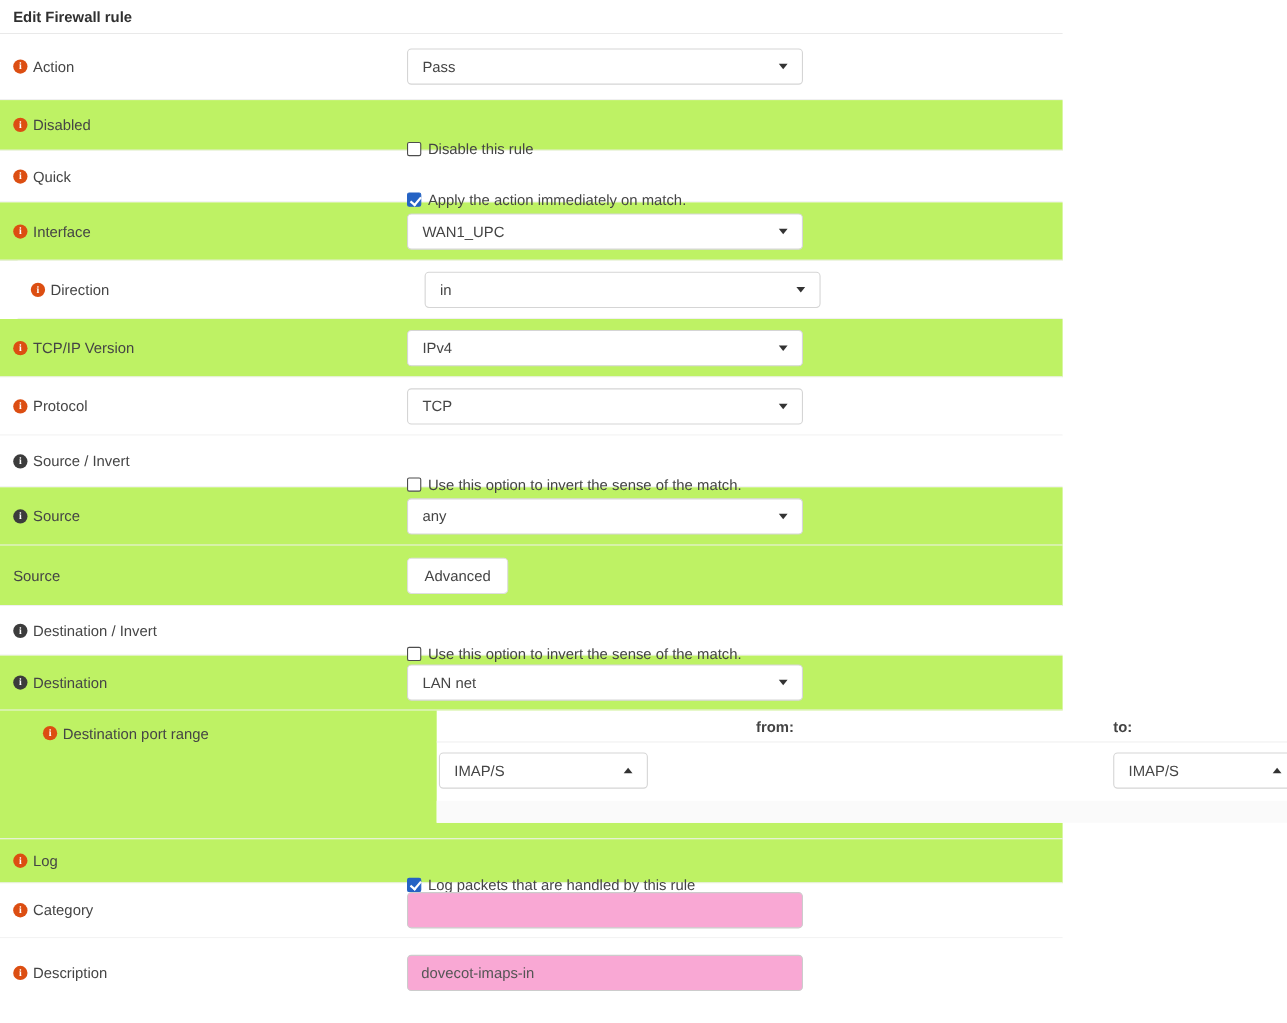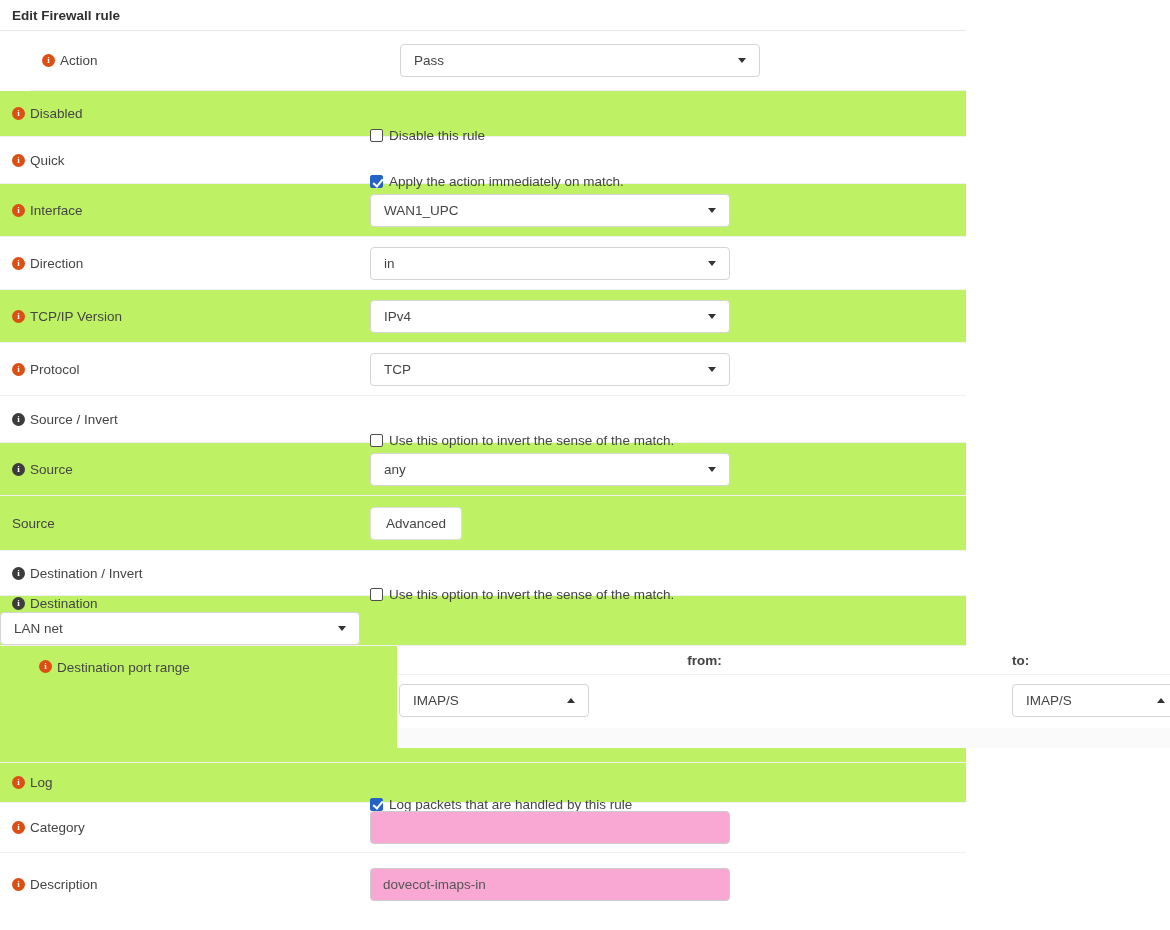--- a/index.html
+++ b/index.html
@@ -20,32 +20,32 @@
   .frow { display:flex; border-bottom:1px solid #f0f0f0; background:#fff; }
   .frow.shade-gray { background:#bef264; }
 
   .lcell {
     width:370px; flex:none; display:flex; align-items:center;
     gap:5px; padding-left:12px;
   }
   .vcell { flex:1; display:flex; align-items:center; }
 
   
-  [data-name="row-action"]      { height:60px;margin-left:30px; }
+  [data-name="row-action"]      { height:60px; }
   [data-name="row-disabled"]    { height:46px; }
   [data-name="row-quick"]       { height:47px; }
   [data-name="row-interface"]   { height:53px; }
-  [data-name="row-direction"]   { height:53px; }
+  [data-name="row-direction"]   { height:53px;margin-left:16px; }
   [data-name="row-ipversion"]   { height:53px;justify-content:space-between; }
   [data-name="row-protocol"]    { height:53px; }
   [data-name="row-src-invert"]  { height:47px; }
   [data-name="row-src"]         { height:53px; }
   [data-name="row-src-adv"]     { height:55px; }
   [data-name="row-dst-invert"]  { height:45px; }
-  [data-name="row-dst"]         { height:50px;flex-direction:column; }
+  [data-name="row-dst"]         { height:50px; }
   [data-name="row-dst-port"]    { height:117px;padding-left:27px; }
   [data-name="row-log"]         { height:40px; }
   [data-name="row-category"]    { height:50px; }
   [data-name="row-description"] { height:62px; border-bottom:none; }
 
   [data-name="row-dst-port"] .lcell { align-items:flex-start; padding-top:14px; }
   [data-name="row-dst-port"] .vcell { display:block; padding:0; }
 
   
   .info-icon {

